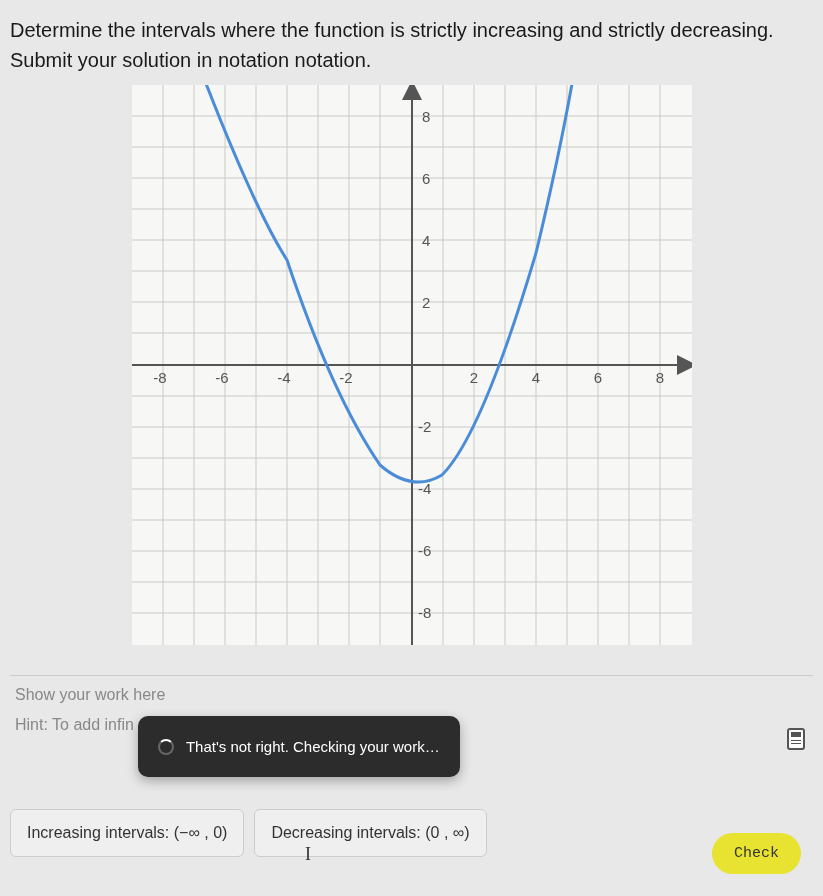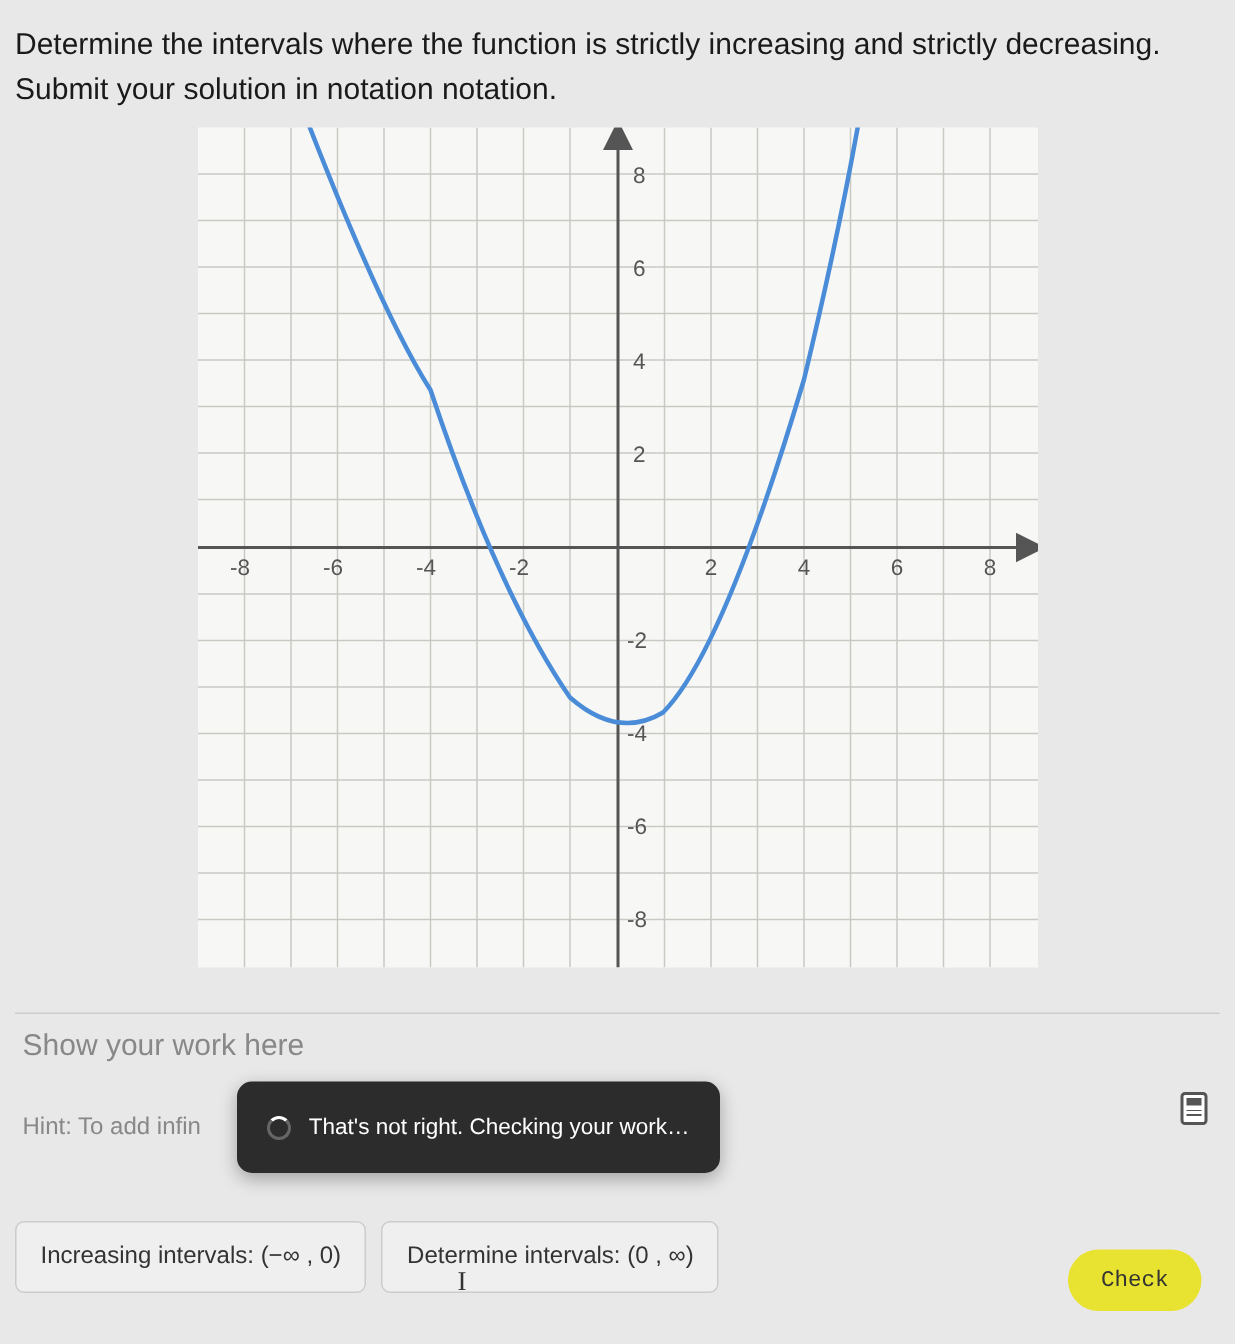--- a/index.html
+++ b/index.html
@@ -8,25 +8,25 @@
   font-family:Arial,Helvetica,sans-serif;
   background:#e8e8e8;
   color:#2a2a2a;
   padding:15px 10px;
   position:relative;
 }
 .prompt{font-size:20px;line-height:1.5;color:#1a1a1a;margin-bottom:10px}
 .graph-wrap{display:flex;justify-content:center;margin:8px 0 30px 0}
 svg.graph{background:#f7f7f5}
 .work-section{padding:10px 5px;border-top:1px solid #ccc}
-.work-label{color:#888;font-size:20px;margin-bottom:12px}
+.work-label{color:#888;font-size:16px;margin-bottom:12px}
 .calc-icon{position:absolute;right:18px;top:728px;width:18px;height:22px;border:2px solid #555;border-radius:3px;background:#fff}
 .calc-icon::before{content:"";position:absolute;top:2px;left:2px;right:2px;height:5px;background:#555}
 .calc-icon::after{content:"";position:absolute;top:10px;left:2px;right:2px;bottom:2px;background:repeating-linear-gradient(#555 0 1px,transparent 1px 3px)}
-.hint-row{display:flex;align-items:center;gap:24px;margin-top:4px}
+.hint-row{display:flex;gap:4px;margin-top:4px}
 .hint-text{color:#888;font-size:16px}
 .toast{
   background:#2c2c2c;color:#fff;border-radius:10px;
   padding:22px 20px;font-size:15px;display:flex;align-items:center;gap:12px;
   box-shadow:0 4px 12px rgba(0,0,0,.3);
 }
 .spinner{
   width:16px;height:16px;border:2px solid #666;border-top-color:#fff;border-radius:50%;
 }
 .answers{margin-top:22px;display:flex;flex-direction:row;gap:10px}
@@ -129,20 +129,20 @@
     </div>
   </div>
 </div>
 
 <div class="answers">
   <div class="ans-field">
     <span>Increasing intervals:</span>
     <span>(−∞ , 0)</span>
   </div>
   <div class="ans-field">
-    <span>Determine intervals:</span>
+    <span>Decreasing intervals:</span>
     <span>(0 , ∞)</span>
   </div>
 </div>
 
 <span class="ibeam">I</span>
 
 <button class="check-btn">Check</button>
 
 </body></html>

